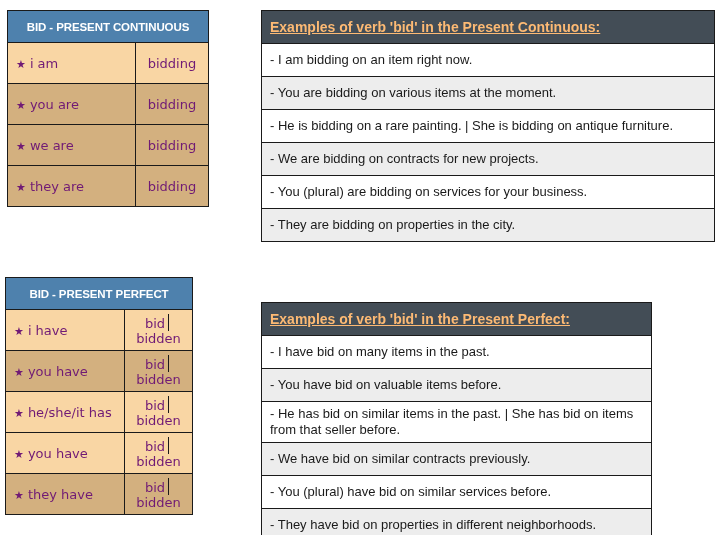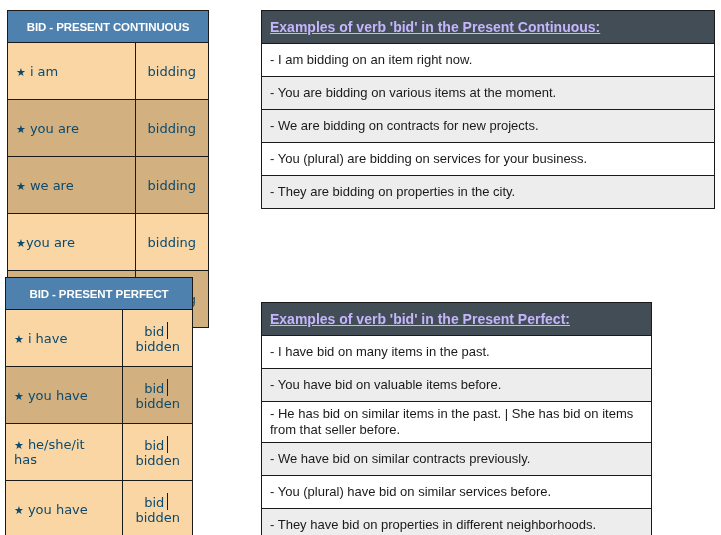--- a/index.html
+++ b/index.html
@@ -1,28 +1,28 @@
 <!DOCTYPE html>
 <html><head>
 <meta charset="utf-8">
 <style>
   html, body { margin:0; padding:0; background:#ffffff; }
   body { width:721px; height:535px; position:relative; overflow:hidden; font-family:"DejaVu Sans", sans-serif; }
   .conj { position:absolute; border-collapse:collapse; border:1px solid #1a1a1a; }
   .conj .hd { background:#4e81ad; color:#ffffff; font-family:"Liberation Sans", sans-serif; font-weight:bold; font-size:11.5px; text-align:center; height:29px; border:1px solid #1a1a1a; letter-spacing:-0.1px; }
-  .conj td { border:1px solid #1a1a1a; height:32px; font-size:13px; color:#0c4a6e; padding:12px; }
+  .conj td { border:1px solid #1a1a1a; height:32px; font-size:13px; color:#701a75; padding:4px; }
   .conj td.pron { padding-left:8px; }
   .conj td.form { text-align:center; }
   .conj tr.light td { background:#f9d6a4; }
   .conj tr.dark td { background:#d3b07f; }
   .star { font-size:11px; margin-right:4px; }
   .bar { display:inline-block; width:1px; height:17px; background:#1a1a1a; vertical-align:-3px; margin:0 3px; }
 
   .ex { position:absolute; border-collapse:collapse; border:1px solid #1a1a1a; font-family:"Liberation Sans", sans-serif; }
-  .ex .hd { background:#434d56; color:#c4b5fd; font-weight:bold; font-size:14px; text-decoration:underline; text-align:left; padding:0 0 0 8px; height:32px; border:1px solid #1a1a1a; }
+  .ex .hd { background:#434d56; color:#fdba74; font-weight:bold; font-size:14px; text-decoration:underline; text-align:left; padding:0 0 0 8px; height:32px; border:1px solid #1a1a1a; }
   .ex td { border:1px solid #1a1a1a; font-size:13px; color:#1a1a1a; padding:0 8px; height:32px; line-height:16px; }
   .ex tr.w td { background:#ffffff; }
   .ex tr.g td { background:#ededed; }
 </style>
 </head>
 <body>
 
 <table class="conj" style="left:7px; top:10px; width:202px;">
   <tbody>
       <tr>
@@ -33,41 +33,40 @@
     <td class="form">bidding</td>
   </tr>
   <tr class="dark">
     <td class="pron"><span class="star">★</span><span>you are</span></td>
     <td class="form">bidding</td>
   </tr>
   <tr class="dark">
     <td class="pron"><span class="star">★</span><span>we are</span></td>
     <td class="form">bidding</td>
   </tr>
-  <tr class="light">
-    <td class="pron"><span class="star" style="margin-right:0">★</span><span>you are</span></td>
-    <td class="form">bidding</td>
-  </tr>
   <tr class="dark">
     <td class="pron"><span class="star">★</span><span>they are</span></td>
     <td class="form">bidding</td>
   </tr>
 </tbody>
   </table>
 
 <table class="ex" style="left:261px; top:10px; width:454px;">
   <tbody>
       <tr>
         <th class="hd">Examples of verb 'bid' in the Present Continuous:</th>
       </tr>
   <tr class="w">
         <td>- I am bidding on an item right now.</td>
       </tr>
   <tr class="g">
         <td>- You are bidding on various items at the moment.</td>
+      </tr>
+  <tr class="w">
+        <td>- He is bidding on a rare painting. | She is bidding on antique furniture.</td>
       </tr>
   <tr class="g">
         <td>- We are bidding on contracts for new projects.</td>
       </tr>
   <tr class="w">
         <td>- You (plural) are bidding on services for your business.</td>
       </tr>
   <tr class="g">
         <td>- They are bidding on properties in the city.</td>
       </tr>

